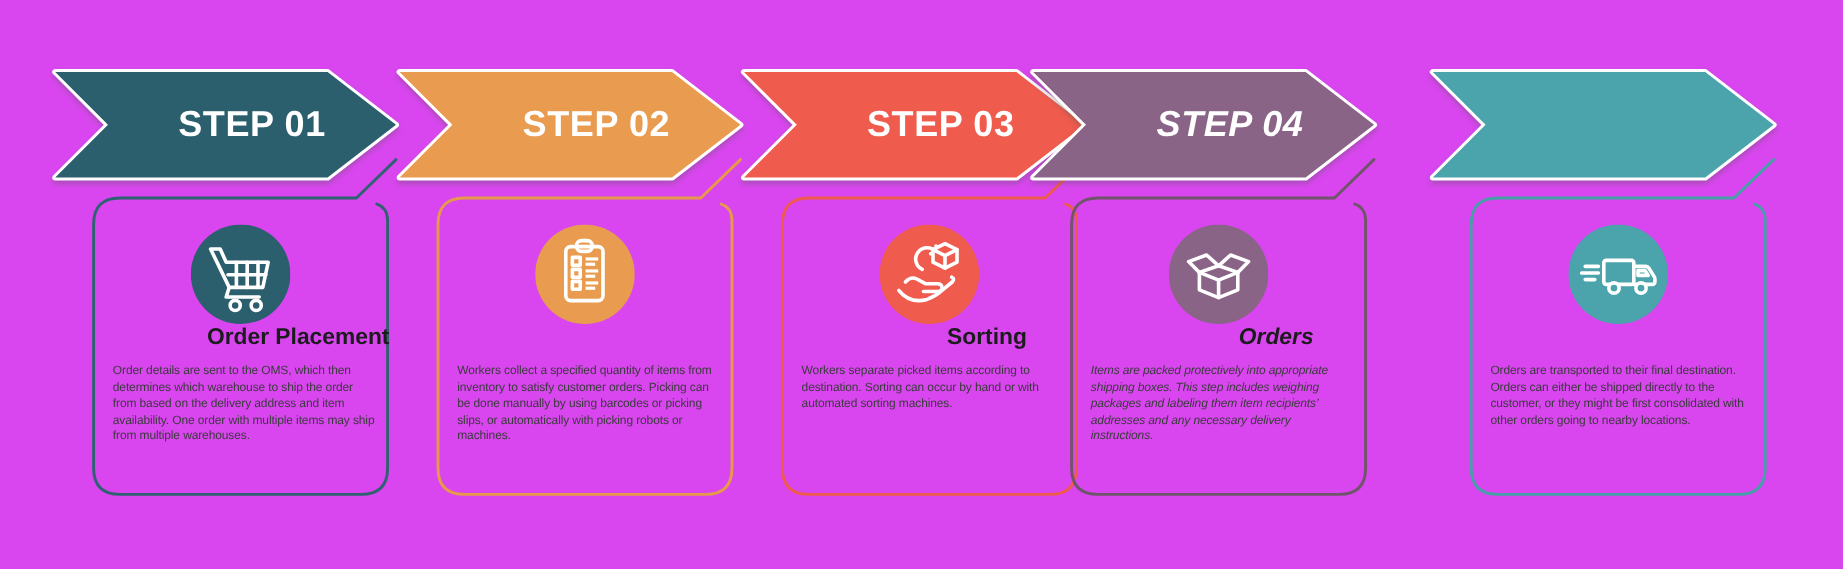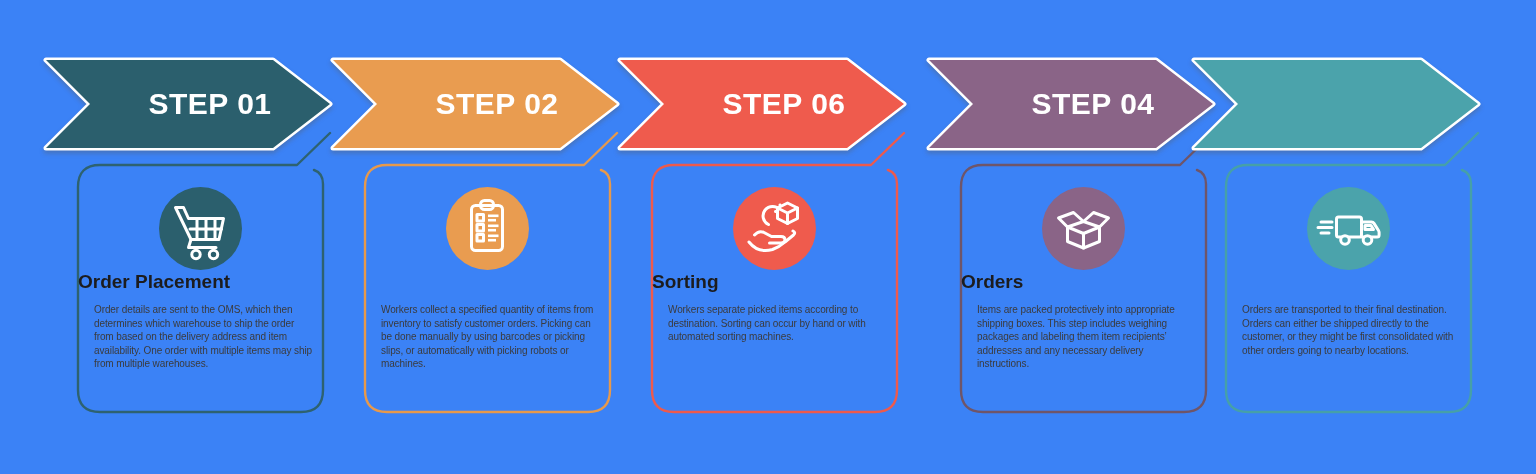--- a/index.html
+++ b/index.html
@@ -1,23 +1,23 @@
 <!DOCTYPE html>
 <html><head>
 <meta charset="utf-8">
 <style>
   html,body { margin:0; padding:0; }
   .canvas {
     position:relative; width:1536px; height:474px;
-    background:#3b82f6; overflow:hidden;
+    background:#d946ef; overflow:hidden;
     font-family:"Liberation Sans", sans-serif;
   }
   .step-col { position:absolute; top:0; width:287px; height:474px; }
   .col-0 { left:46px; } .col-1 { left:333px; } .col-2 { left:620px; }
-  .col-3 { left:929px; } .col-4 { left:1194px; }
+  .col-3 { left:861px;font-style:italic; } .col-4 { left:1194px; }
 
   .arrow-svg {
     position:absolute; left:-6px; top:54px; width:296px; height:100px;
     filter: drop-shadow(0 3px 2px rgba(90,90,90,0.35));
   }
   .arrow-svg polygon {
     stroke:#ffffff; stroke-width:5; paint-order:stroke; stroke-linejoin:round;
   }
   .banner-label {
     position:absolute; left:44px; top:54px; width:240px; height:100px;
@@ -27,21 +27,21 @@
   }
   .card-outline { position:absolute; left:26px; top:126px; width:264px; height:296px; }
   .card-outline path {
     fill:none; stroke-width:2.4; stroke-linecap:round; stroke-linejoin:round;
   }
   .icon-badge { position:absolute; left:113px; top:187px; width:83px; height:83px; }
   .glyph { stroke:#ffffff; stroke-width:3; fill:none; stroke-linecap:round; stroke-linejoin:round; }
   .glyph .fillbar { fill:#ffffff; stroke:none; }
   .card-title {
     position:absolute; left:32px; top:271px; width:245px; margin:0;
-    text-align:left; font-size:19px; font-weight:700; color:#1c1c1e;
+    text-align:center; font-size:19px; font-weight:700; color:#1c1c1e;padding-left:48px;
   }
   .card-desc {
     position:absolute; left:48px; top:303px; width:220px; margin:0;
     font-size:10px; line-height:13.5px; letter-spacing:-0.1px; color:#3b3b3d;
   }
 </style>
 </head>
 <body>
 
 <div class="canvas">
@@ -93,21 +93,21 @@
         <rect class="fillbar" x="40.5" y="50.4" width="8" height="2.6"></rect>
       </g>
     </svg>
     <p class="card-desc">Workers collect a specified quantity of items from inventory to satisfy customer orders. Picking can be done manually by using barcodes or picking slips, or automatically with picking robots or machines.</p>
   </section>
 
   <section class="step-col col-2">
     <svg class="arrow-svg" viewBox="0 0 296 100">
       <polygon points="6,6 233,6 290,50 233,94 6,94 50,50" fill="#ef5b4d"></polygon>
     </svg>
-    <div class="banner-label">STEP 06</div>
+    <div class="banner-label">STEP 03</div>
     <svg class="card-outline" viewBox="0 0 264 296">
       <path d="M258 7 L225 39 L28 39 Q6 39 6 61 L6 264 Q6 286 28 286 L229 286 Q251 286 251 264 L251 58 Q251 47 242 44" stroke="#ee5a4c"></path>
     </svg>
     <svg class="icon-badge" viewBox="0 0 83 83">
       <circle cx="41.5" cy="41.5" r="41.5" fill="#ef5b4d"></circle>
       <g class="glyph" transform="translate(1.5,1.5)">
         <path d="M34 36 A 9.5 9.5 0 1 1 45.5 21.5"></path>
         <path d="M45.5 16.5 l1 5.5 -5.5 1"></path>
         <path d="M53 14.5 l10 5 v10.5 l-10 5 -10 -5 V19.5 Z" fill="#ef5b4d"></path>
         <path d="M43 19.5 l10 5 10 -5 M53 24.5 V35"></path>

